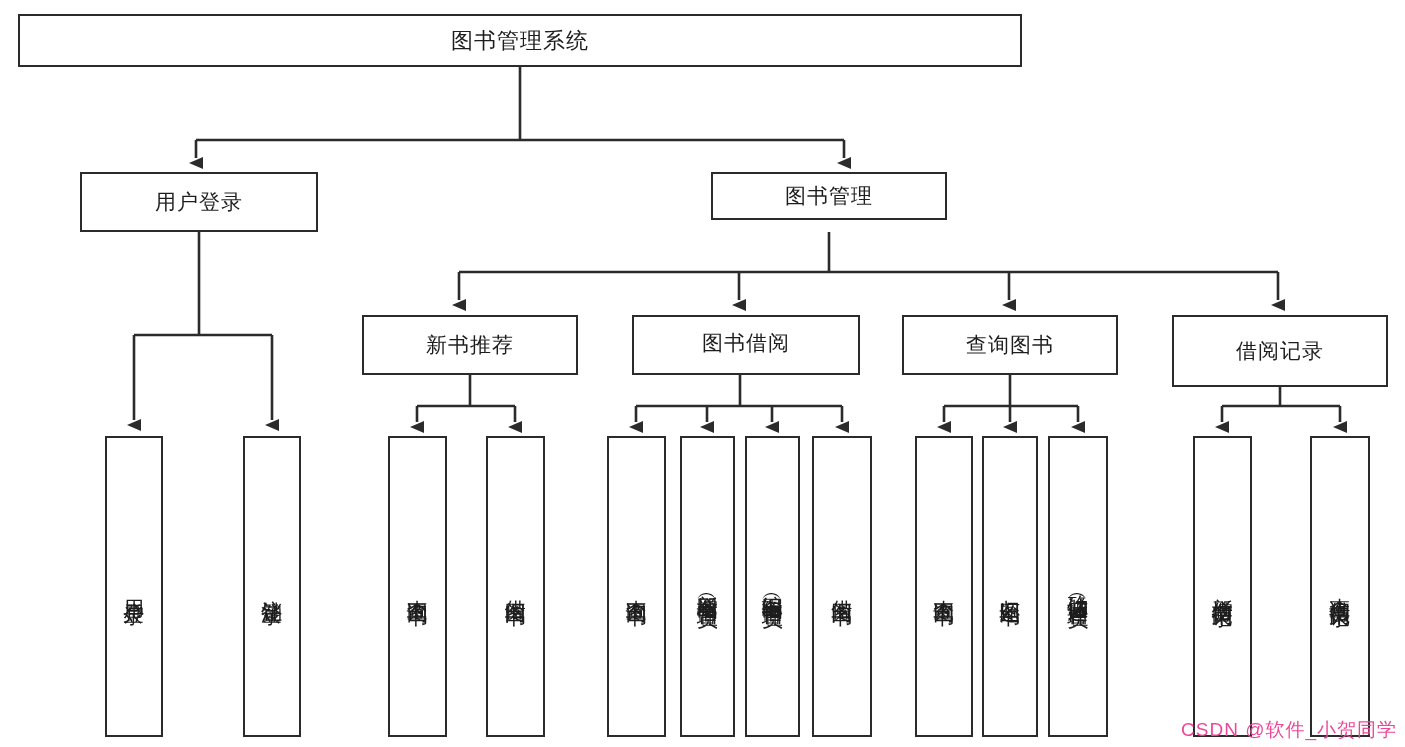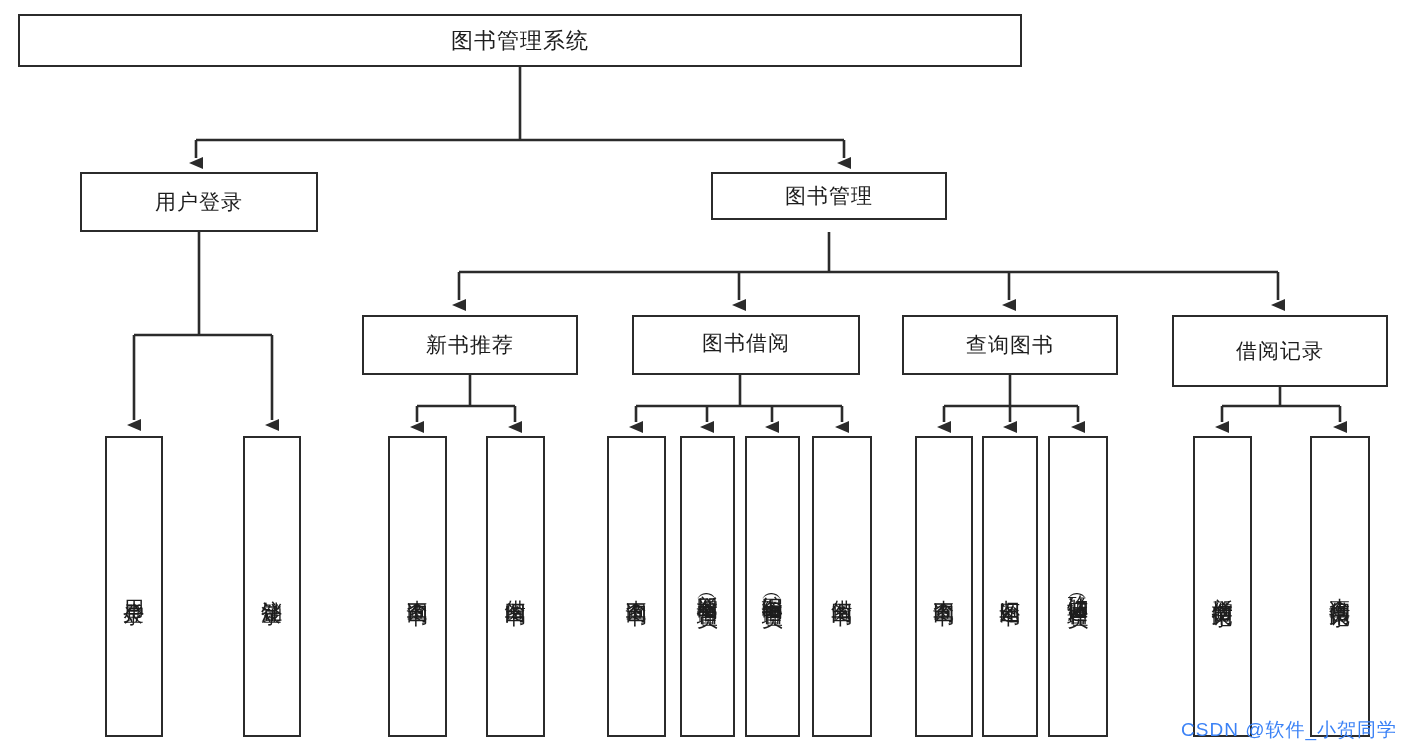--- a/index.html
+++ b/index.html
@@ -50,21 +50,21 @@
     letter-spacing:2px;
     white-space:normal;
     max-height:100%;
   }
   .node.root .label{font-size:22px;}
   .watermark{
     position:absolute;
     right:8px;
     bottom:4px;
     font-size:19px;
-    color:#3b82f6;
+    color:#ec4899;
     letter-spacing:1px;
     white-space:nowrap;
     user-select:none;
   }
 </style>
 </head>
 <body>
 
 <div id="canvas">
 

